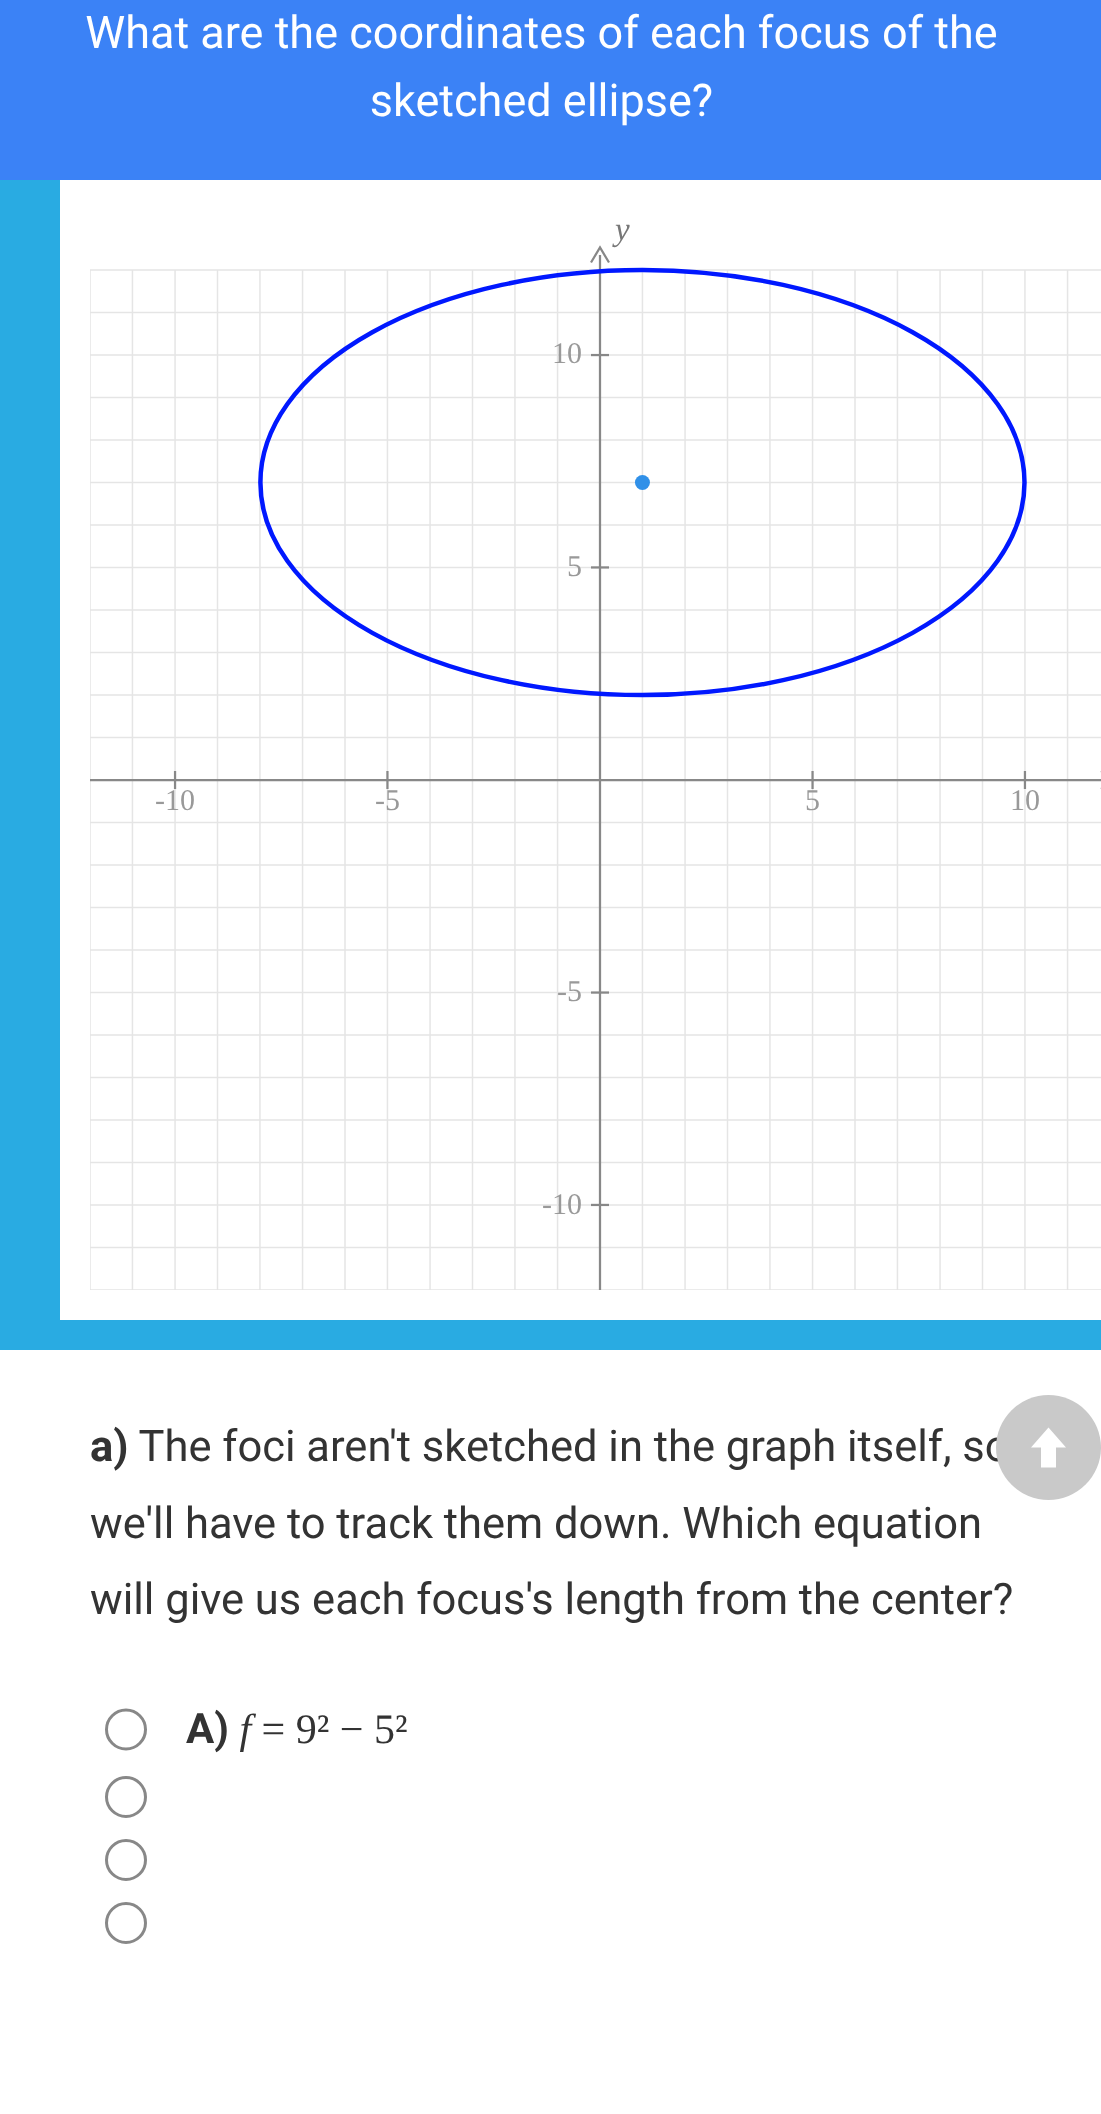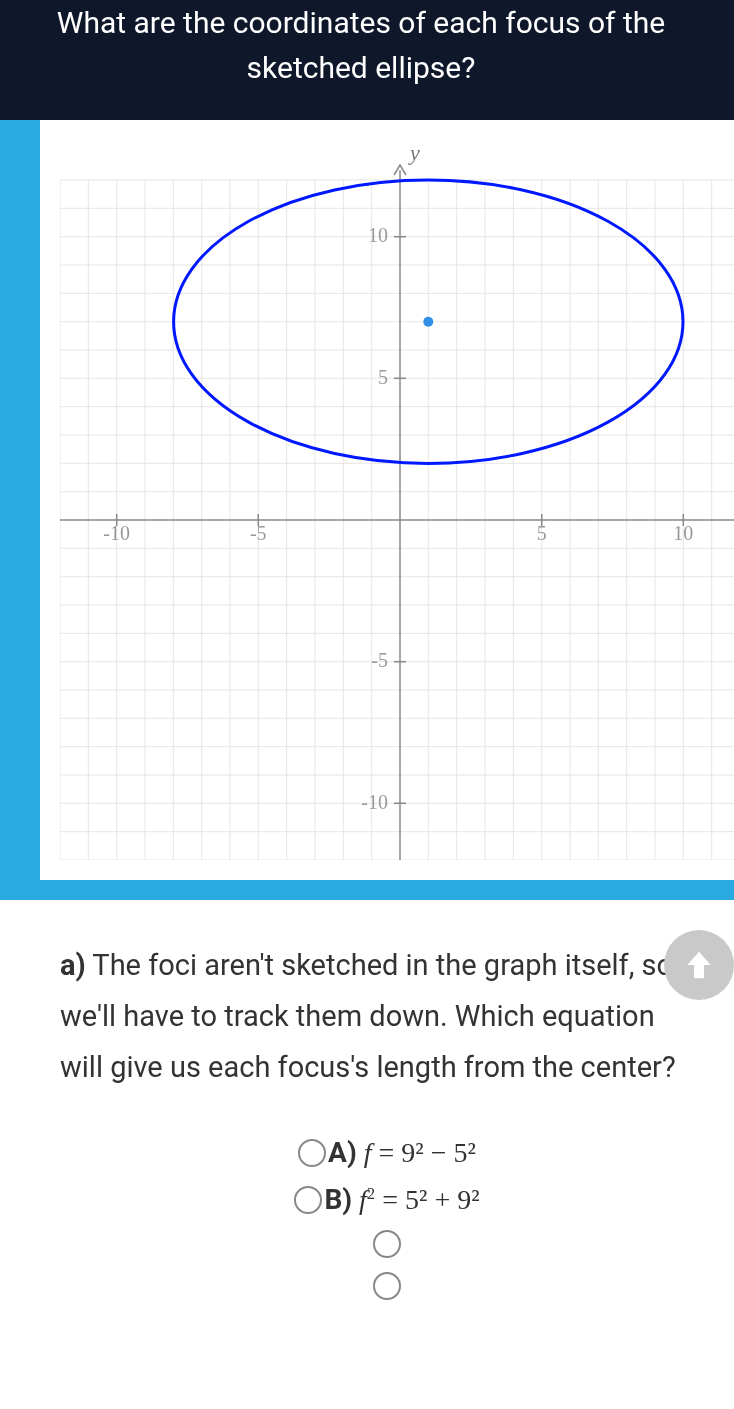--- a/index.html
+++ b/index.html
@@ -6,21 +6,21 @@
       margin: 0;
       padding: 0;
       box-sizing: border-box;
     }
     body {
       font-family: -apple-system, BlinkMacSystemFont, "Segoe UI", Roboto, Helvetica, Arial, sans-serif;
       width: 734px;
       background: #fff;
     }
     .header {
-      background: #0f172a;
+      background: #3b82f6;
       color: #fff;
       padding: 0 20px 30px 8px;
       text-align: center;
       font-size: 30px;
       line-height: 1.5;
     }
     .graph-wrap {
       background: #29abe2;
       padding: 0 0 20px 0;
     }
@@ -53,25 +53,24 @@
       align-items: center;
       justify-content: center;
     }
     .scroll-fab svg { width: 40px; height: 40px; }
     .options {
       padding: 10px 30px 20px 70px;
     }
     .option {
       display: flex;
       align-items: center;
-      gap: 2px;
+      gap: 26px;
       margin: 14px 0;
       font-size: 28px;
       color: #333;
-      justify-content: center;
     }
     .radio {
       width: 28px;
       height: 28px;
       border: 2px solid #888;
       border-radius: 50%;
       flex-shrink: 0;
     }
     .option strong { font-weight: 700; }
     .math {
@@ -199,24 +198,20 @@
 <div class="options">
   <div class="option">
     <span class="radio"></span>
     <span>
       <strong>A)</strong>
       <span class="math"><span>f</span><sup></sup> <span class="n">= 9² − 5²</span></span>
     </span>
   </div>
   <div class="option">
     <span class="radio"></span>
-    <span>
-      <strong>B)</strong>
-      <span class="math"><span>f</span><sup>2</sup> <span class="n">= 5² + 9²</span></span>
-    </span>
   </div>
   <div class="option">
     <span class="radio"></span>
   </div>
   <div class="option">
     <span class="radio"></span>
   </div>
 </div>
 
 </body></html>

